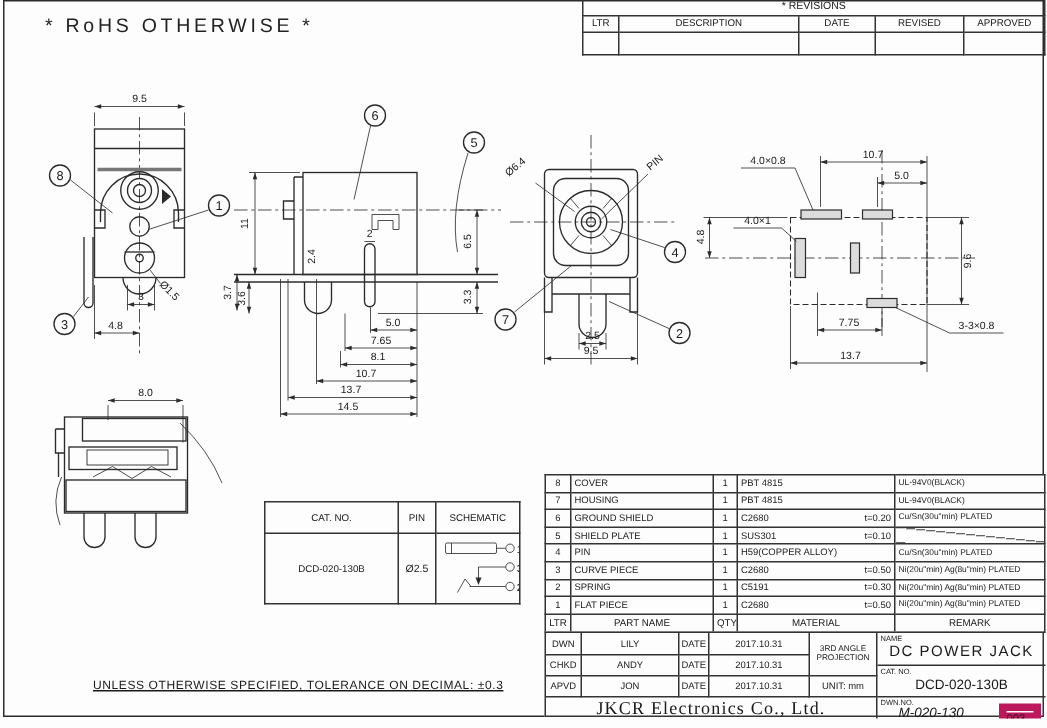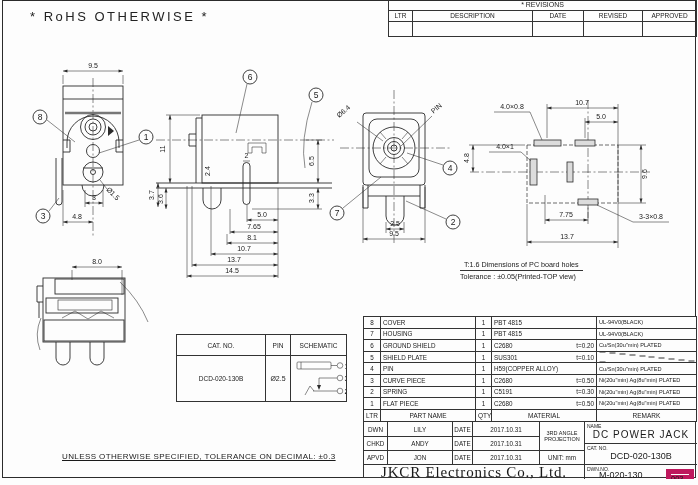--- a/index.html
+++ b/index.html
@@ -50,22 +50,22 @@
         border: 1px solid #333; background:#fdfdfd; }
   .tb .cell { position: absolute; border-right: 1px solid #333; border-bottom: 1px solid #333;
               font-size: 6.3px; display: flex; align-items: center; justify-content: center;
               white-space: nowrap; overflow: hidden; }
   .tb .nr { border-right: none; }
   .tb .nb { border-bottom: none; }
   .tb .lab { position: absolute; left: 2px; top: 1px; font-size: 5px; }
   .tb .proj { flex-direction: column; font-size: 5.5px; line-height: 6px; }
   .tb .bigname { font-size: 10px; letter-spacing: 1px; padding-top: 4px; }
   .tb .midval { font-size: 9px; padding-top: 4px; }
-  .tb .company { font-family: "Liberation Serif", serif; font-size: 15px; letter-spacing: 0.8px; text-align: center; }
-  .tb .dwnval { justify-content: flex-start; padding-left: 14px; padding-top: 5px; font-size: 9px; }
+  .tb .company { font-family: "Liberation Serif", serif; font-size: 12px; letter-spacing: 0.8px; text-align: center; }
+  .tb .dwnval { justify-content: flex-start; padding-left: 14px; padding-top: 5px; font-size: 9px; font-style: italic; }
   .tb .sheetbox { position: absolute; left: 81px; top: 4px; width: 28px; height: 11px;
                   border: 5px solid #be185d; font-size: 7.5px; line-height: 10px; }
   
   .pcbnote { position: absolute; left: 460px; top: 260px; font-size: 7.2px; }
   .pcbnote .u { border-bottom: 1px solid #333; padding: 0 4px 1px 4px; }
   .pcbnote .l2 { padding: 1px 0 0 0; }
   
   .views { position: absolute; left: 0; top: 0; }
   .views text { font-family: "Liberation Sans", sans-serif; fill: #1a1a1a; }
   .dt { font-size: 7px; }
@@ -322,24 +322,20 @@
       <rect x="58" y="300" width="54" height="10" fill="#fdfdfd" stroke="#2b2b2b" stroke-width="0.6"></rect>
       <polyline class="tn" points="62,318 75,311 88,319 101,311 114,318"></polyline>
       <path class="ln" d="M37,286 H43 M37,286 V302 H43 M39,302 V318"></path>
       <path class="ln" d="M56,342 V358 A7,7 0 0 0 70,358 V342"></path>
       <path class="ln" d="M90,342 V358 A7,7 0 0 0 104,358 V342"></path>
       <path class="tn" d="M120,282 Q139,300 148,322"></path>
       <path class="tn" d="M41,318 Q34,334 40,350"></path>
     </g>
   </svg>
 
-  <div class="pcbnote">
-    <div class="u">T:1.6 Dimensions of PC board holes</div>
-    <div class="l2">Tolerance : ±0.05(Printed-TOP view)</div>
-  </div>
 
   <table class="catt">
     <colgroup>
         <col style="width:89px">
         <col style="width:25px">
         <col style="width:56px">
       </colgroup>
     <tbody>
         <tr class="hd">
       <td>CAT. NO.</td>

